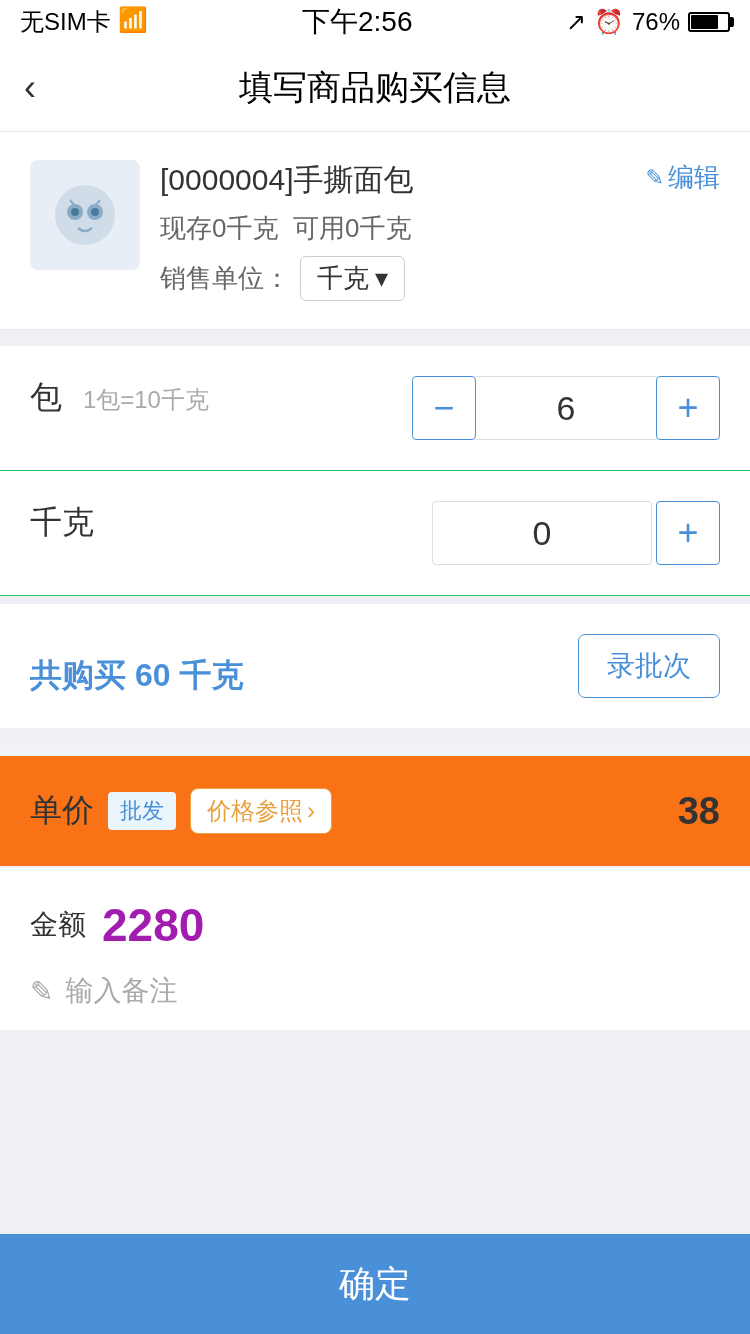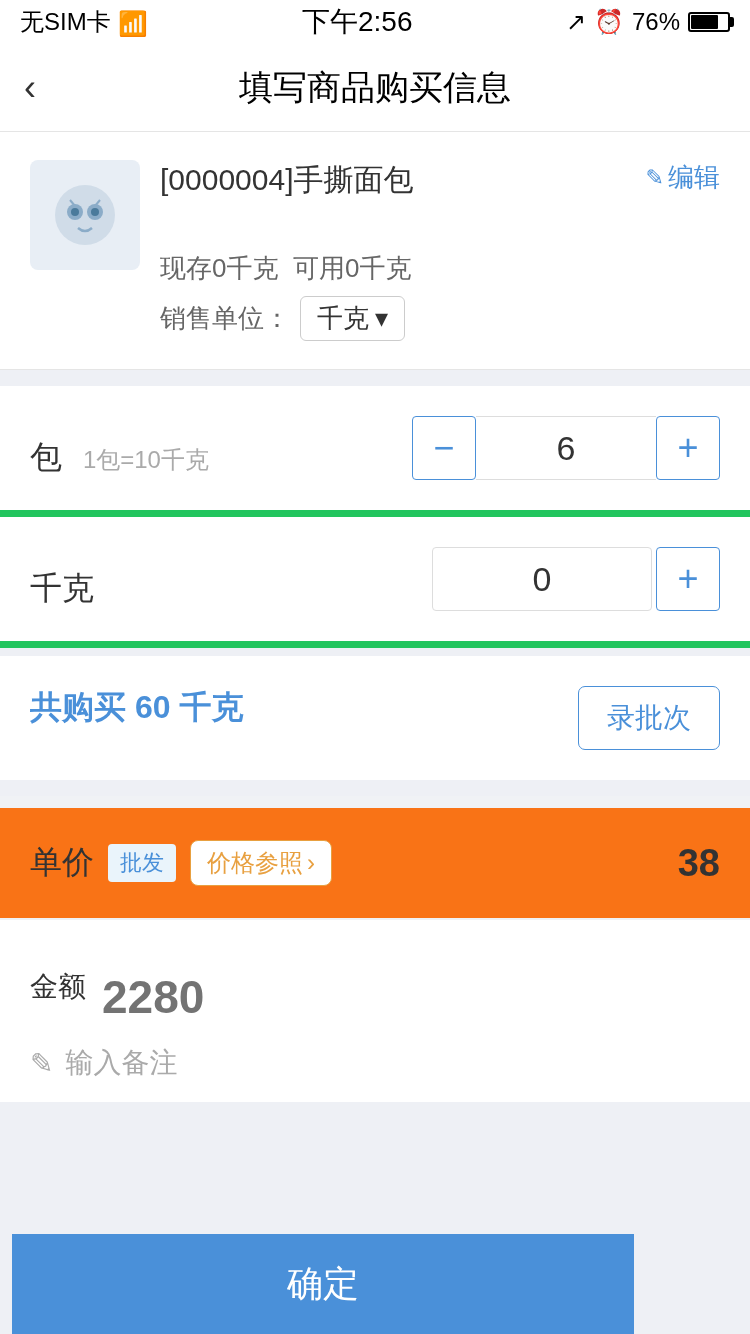--- a/index.html
+++ b/index.html
@@ -18,21 +18,21 @@
       width: 750px;
       height: 44px;
       background: #fff;
       display: flex;
       align-items: center;
       justify-content: space-between;
       padding: 0 20px;
       font-size: 24px;
       color: #000;
     }
-    .status-left { display: flex; align-items: flex-end; gap: 8px; }
+    .status-left { display: flex; align-items: flex-start; gap: 8px; }
     .status-center { font-size: 28px; font-weight: 500; }
     .status-right { display: flex; align-items: center; gap: 8px; font-size: 24px; }
     .battery-icon {
       display: inline-block;
       width: 42px; height: 20px;
       border: 2px solid #000;
       border-radius: 3px;
       position: relative;
       vertical-align: middle;
     }
@@ -94,21 +94,21 @@
       border-radius: 8px;
       display: flex;
       align-items: center;
       justify-content: center;
       flex-shrink: 0;
       color: #8bacc8;
       font-size: 40px;
     }
     .product-info { flex: 1; }
     .product-name { font-size: 30px; color: #333; font-weight: 500; margin-bottom: 10px; }
-    .product-stock { font-size: 26px; color: #666; margin-bottom: 10px; margin-top: 40px; }
+    .product-stock { font-size: 26px; color: #666; margin-bottom: 10px; }
     .product-unit { font-size: 26px; color: #666; display: flex; align-items: center; gap: 10px; }
     .unit-selector {
       border: 1px solid #ccc;
       border-radius: 6px;
       padding: 4px 16px;
       font-size: 26px;
       color: #333;
       background: #fff;
       display: inline-flex;
       align-items: center;
@@ -133,23 +133,23 @@
       height: 16px;
       background: #eef0f5;
     }
 
     
     .quantity-section {
       background: #fff;
     }
     .quantity-row {
       display: flex;
-      align-items: flex-end;
+      align-items: flex-start;
       padding: 30px 30px;
-      border-bottom: 7px solid #22c55e;
+      border-bottom: 1px solid #22c55e;
     }
     .quantity-label {
       font-size: 32px;
       color: #333;
       flex: 1;
     }
     .quantity-hint {
       font-size: 24px;
       color: #aaa;
       margin-left: 12px;
@@ -185,21 +185,21 @@
     }
     .qty-btn-right {
       border-left: 1px solid #4a90d9;
     }
 
     
     .total-row {
       background: #fff;
       padding: 30px 30px;
       display: flex;
-      align-items: flex-start;
+      align-items: flex-end;
       justify-content: space-between;
       border-top: 8px solid #eef0f5;
     }
     .total-text {
       font-size: 32px;
       color: #333;
     }
     .total-text span {
       color: #4a90d9;
       font-weight: 600;
@@ -256,53 +256,53 @@
       margin-top: 2px;
       padding: 30px 30px 20px 30px;
     }
     .amount-row {
       display: flex;
       align-items: center;
       gap: 16px;
       margin-bottom: 20px;
     }
     .amount-label { font-size: 28px; color: #333; }
-    .amount-value { font-size: 46px; color: #737373; font-weight: 600; margin-top: 20px; }
+    .amount-value { font-size: 46px; color: #a21caf; font-weight: 600; }
     .note-row {
       display: flex;
       align-items: center;
       gap: 12px;
       color: #aaa;
       font-size: 28px;
       cursor: pointer;
     }
     .pencil-icon { font-size: 28px; color: #aaa; }
 
     
     .empty-space {
       background: #eef0f5;
       flex: 1;
       min-height: 300px;
     }
 
     
     .confirm-btn {
-      width: 622px;
+      width: 750px;
       height: 100px;
       background: #4a90d9;
       color: #fff;
       font-size: 36px;
       border: none;
       cursor: pointer;
       display: flex;
       align-items: center;
       justify-content: center;
       position: fixed;
       bottom: 0;
-      left: 12px;
+      left: 0;
     }
   </style>
 </head>
 <body>
 
 <div class="status-bar">
   <div class="status-left">
     <span>无SIM卡</span>
     <span>📶</span>
   </div>

